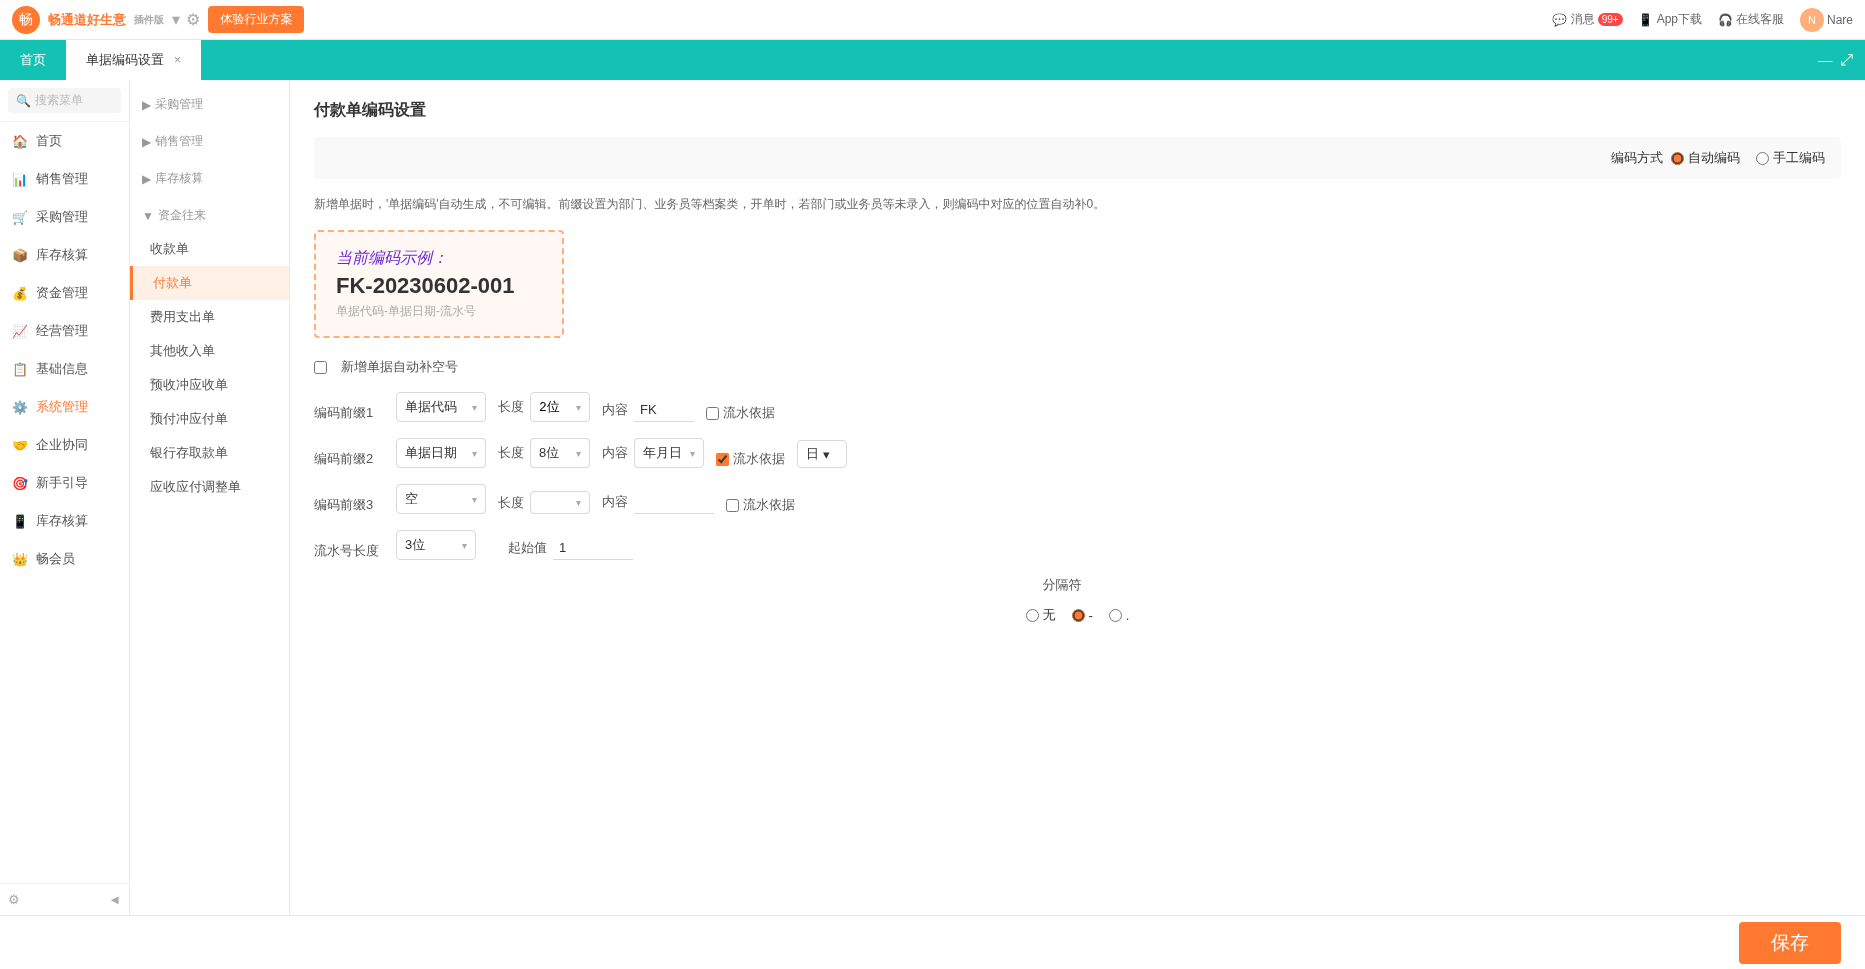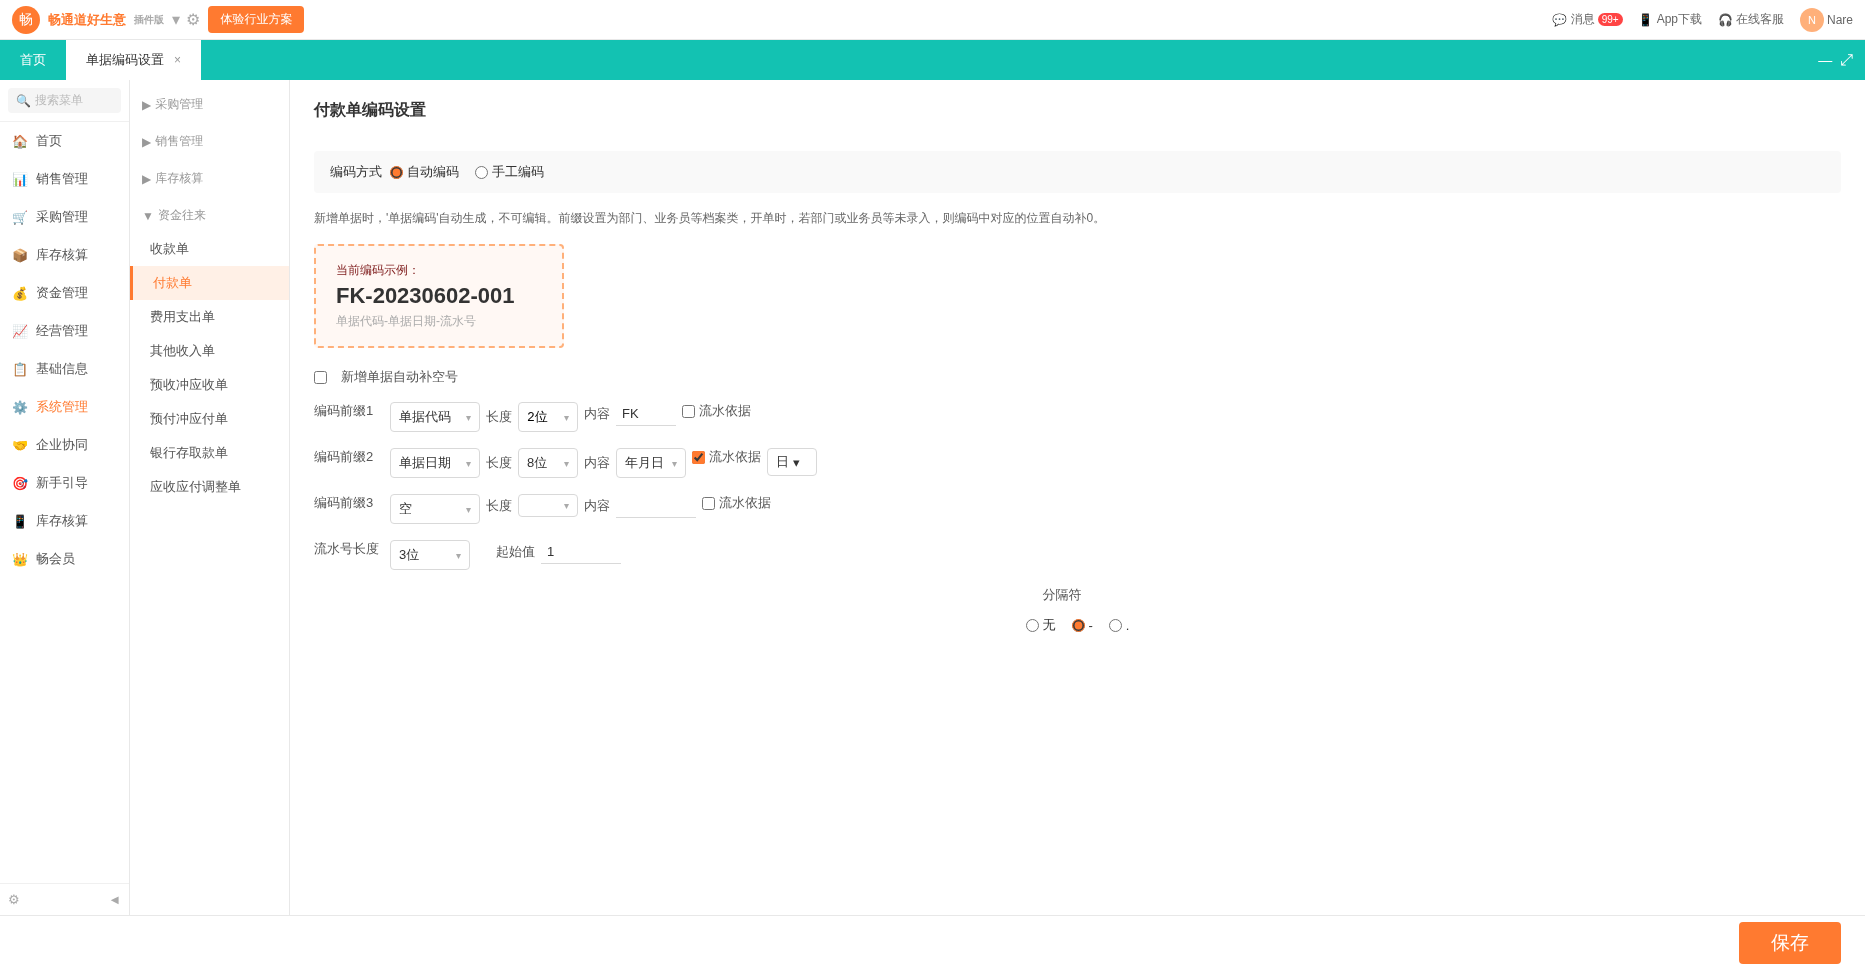--- a/index.html
+++ b/index.html
@@ -42,43 +42,43 @@
     .sub-sidebar-group { margin-bottom: 4px; }
     .sub-sidebar-group-title { padding: 8px 12px; font-size: 12px; color: #999; display: flex; align-items: center; gap: 4px; cursor: pointer; }
     .sub-sidebar-item { padding: 8px 20px; font-size: 13px; color: #555; cursor: pointer; }
     .sub-sidebar-item.active { background: #fff0e6; color: #ff7a30; font-weight: 500; border-left: 3px solid #ff7a30; }
 
     
     .content { flex: 1; overflow-y: auto; background: #f5f5f5; }
     .content-inner { background: #fff; margin: 0; padding: 20px 24px; min-height: 100%; }
 
     
-    .page-title { font-size: 16px; font-weight: 600; color: #333; margin-bottom: 30px; }
-
-    
-    .coding-method { background: #f9f9f9; border-radius: 4px; padding: 12px 16px; margin-bottom: 16px; display: flex; align-items: center; gap: 8px; }
+    .page-title { font-size: 16px; font-weight: 600; color: #333; margin-bottom: 16px; }
+
+    
+    .coding-method { background: #f9f9f9; border-radius: 4px; padding: 12px 16px; margin-bottom: 16px; display: flex; align-items: center; gap: 8px; justify-content: flex-end; }
     .radio-group { display: flex; align-items: center; gap: 16px; }
     .radio-item { display: flex; align-items: center; gap: 4px; cursor: pointer; font-size: 13px; }
     .radio-item input[type="radio"] { accent-color: #ff7a30; }
 
     
     .description { font-size: 12px; color: #666; margin-bottom: 16px; line-height: 1.6; }
 
     
     .code-preview { border: 2px dashed #ffb07a; background: #fff8f4; border-radius: 4px; padding: 16px 20px; margin-bottom: 20px; display: inline-block; min-width: 250px; }
-    .code-preview-label { font-size: 12px; color: #7f1d1d; margin-bottom: 4px; }
+    .code-preview-label { font-size: 16px; color: #6d28d9; margin-bottom: 4px; font-style: italic; }
     .code-preview-value { font-size: 22px; font-weight: bold; color: #333; }
     .code-preview-desc { font-size: 12px; color: #aaa; margin-top: 4px; }
 
     
     .checkbox-row { display: flex; align-items: center; gap: 14px; margin-bottom: 16px; font-size: 13px; color: #555; }
     .checkbox-row input[type="checkbox"] { accent-color: #ff7a30; }
 
     
-    .form-row { display: flex; align-items: flex-start; margin-bottom: 16px; gap: 6px; }
+    .form-row { display: flex; align-items: flex-end; margin-bottom: 16px; gap: 12px; }
     .form-label { width: 70px; font-size: 13px; color: #555; flex-shrink: 0; }
     .form-select { border: 1px solid #d9d9d9; border-radius: 4px; padding: 5px 8px; font-size: 13px; background: #fff; min-width: 90px; display: flex; align-items: center; justify-content: space-between; cursor: pointer; }
     .form-select-arrow { color: #aaa; font-size: 10px; }
     .form-field { display: flex; align-items: center; gap: 6px; }
     .form-field-label { font-size: 13px; color: #555; }
     .form-text { border: none; border-bottom: 1px solid #d9d9d9; padding: 4px 6px; font-size: 13px; width: 60px; color: #333; background: transparent; }
     .checkbox-inline { display: flex; align-items: center; gap: 4px; font-size: 13px; color: #555; }
     .checkbox-inline input { accent-color: #ff7a30; }
     .select-inline { border: 1px solid #d9d9d9; border-radius: 4px; padding: 4px 8px; font-size: 13px; min-width: 50px; display: flex; align-items: center; gap: 4px; cursor: pointer; }
 

